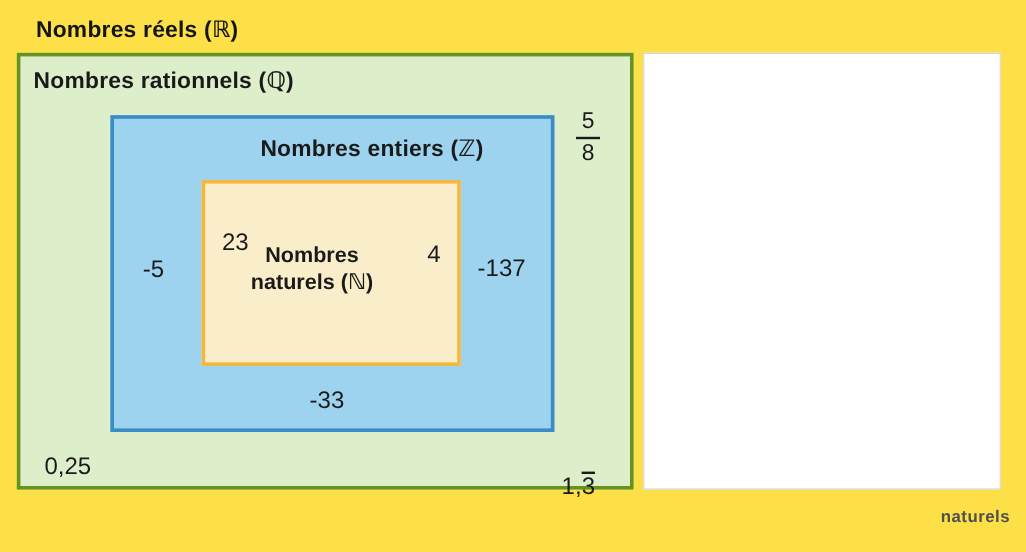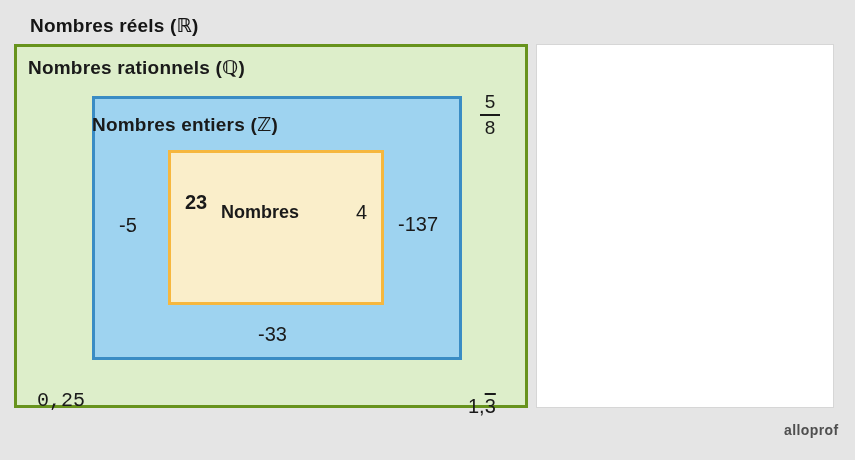--- a/index.html
+++ b/index.html
@@ -2,21 +2,21 @@
 <html><head>
 <meta charset="utf-8">
 <style>
   html, body { margin: 0; padding: 0; }
   body {
     width: 855px; height: 460px;
     background: #000000;
     font-family: "Liberation Sans", "DejaVu Sans", sans-serif;
     overflow: hidden;
   }
-  .stage { position: relative; width: 855px; height: 460px; background: #e5e5e5; }
+  .stage { position: relative; width: 855px; height: 460px; background: #fde047; }
 
   .diagram-title {
     position: absolute; left: 30px; top: 14px;
     font-size: 19px; font-weight: bold; color: #151515; 
     letter-spacing: 0.2px;
   }
 
   .set-box { position: absolute; box-sizing: border-box; }
   .rationals {
     left: 14px; top: 44px; width: 514px; height: 364px;
@@ -34,38 +34,38 @@
     left: 536px; top: 44px; width: 298px; height: 364px;
     background: #ffffff; border: 1px solid #d6d6d6;
   }
 
   .set-label {
     position: absolute;
     font-size: 19px; font-weight: bold; color: #1a1a1a;
     letter-spacing: 0.2px; white-space: nowrap;
   }
   .rationals-label { left: 28px; top: 56px; }
-  .integers-label  { left: 92px; top: 113px; width: 436px; text-align: left; }
+  .integers-label  { left: 92px; top: 113px; width: 436px; text-align: center; }
   .irrationals-label { left: 550px; top: 56px; }
   .naturals-label {
     position: absolute; left: 168px; top: 201px; width: 184px;
     text-align: center; font-size: 18px; font-weight: bold; color: #1a1a1a;
     line-height: 23px;
   }
 
   .example {
     position: absolute;
     font-size: 20px; font-weight: 500; color: #1a1a1a; white-space: nowrap;
   }
-  .ex-23   { left: 185px; top: 191px; font-weight: bold; }
+  .ex-23   { left: 185px; top: 191px; }
   .ex-4    { left: 356px; top: 201px; }
   .ex-m5   { left: 119px; top: 214px; }
   .ex-m223 { left: 398px; top: 213px; }
   .ex-m38  { left: 258px; top: 323px; }
-  .ex-025  { left: 37px;  top: 389px; font-family: Liberation Mono, monospace; }
+  .ex-025  { left: 37px;  top: 378px; }
   .ex-13   { left: 468px; top: 375px; margin-top: 20px; }
   .rep-overline { text-decoration: overline; }
 
   .fraction {
     position: absolute; left: 474px; top: 92px; width: 32px;
     display: flex; flex-direction: column; align-items: center;
     font-size: 19px; font-weight: 500; color: #1a1a1a;
   }
   .frac-num { border-bottom: 2px solid #1a1a1a; padding: 0 5px 2px; line-height: 20px; }
   .frac-den { padding-top: 2px; line-height: 20px; }
@@ -87,20 +87,21 @@
   <div class="set-box integers"></div>
   <div class="set-box naturals"></div>
   <div class="set-box irrationals"></div>
 
   <div class="set-label rationals-label">Nombres rationnels (ℚ)</div>
 
   <div class="set-label integers-label">Nombres entiers (ℤ)</div>
 
   <div class="naturals-label">
     <span>Nombres</span><br>
+    <span>naturels (ℕ)</span>
   </div>
 
 
   <div class="example ex-23">23</div>
   <div class="example ex-4">4</div>
 
   <div class="example ex-m5">-5</div>
   <div class="example ex-m223">-137</div>
   <div class="example ex-m38">-33</div>
 
@@ -108,15 +109,15 @@
     <span class="frac-num">5</span>
     <span class="frac-den">8</span>
   </div>
 
   <div class="example ex-025">0,25</div>
 
   <div class="example ex-13">
     <span>1,</span><span class="rep-overline">3</span>
   </div>
 
-  <div class="brand-logo">alloprof</div>
+  <div class="brand-logo">naturels</div>
 
 </div>
 
 </body></html>

